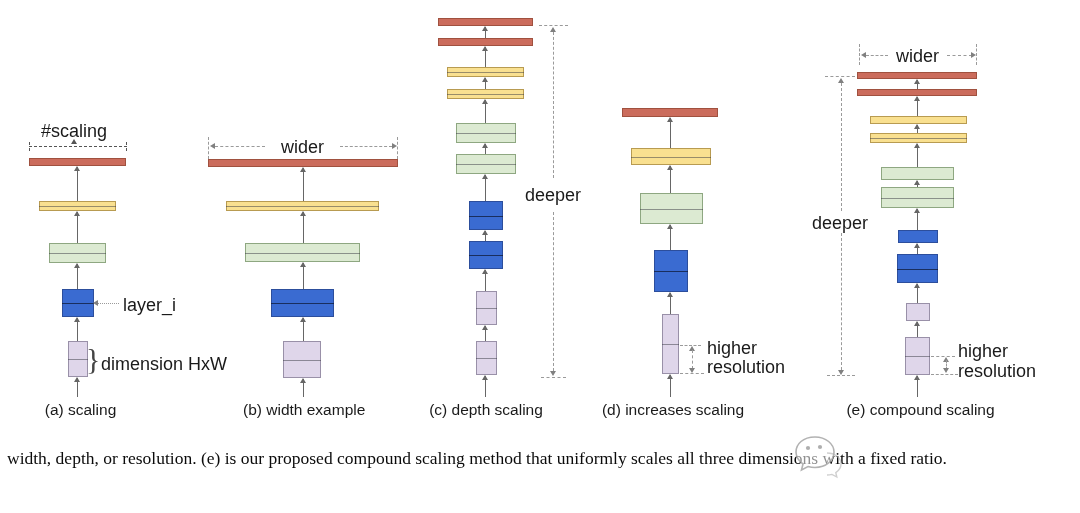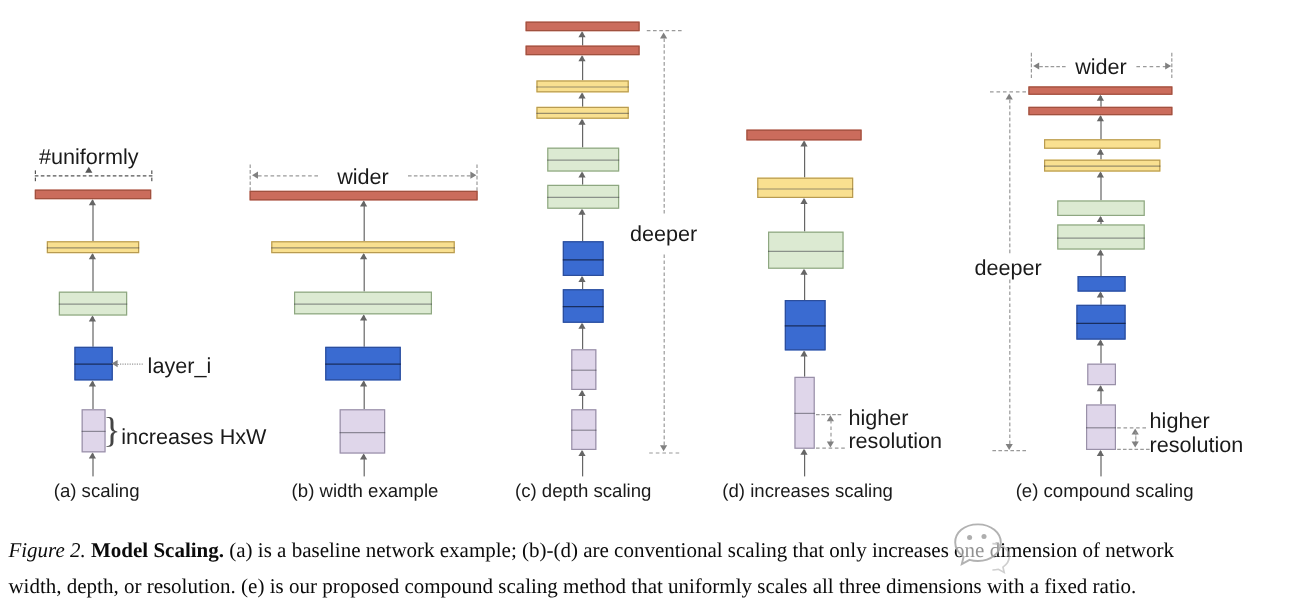--- a/index.html
+++ b/index.html
@@ -51,21 +51,21 @@
     color:rgba(255,255,255,0.55); -webkit-text-stroke:1.1px rgba(165,165,165,0.85);
     text-shadow:0 0 1px rgba(170,170,170,0.7); white-space:nowrap;
   }
 </style>
 </head>
 <body>
 
 <div id="canvas">
 
   <div>
-    <div class="lbl ctr" style="left:18px;top:121px;width:112px;">#uniformly</div>
+    <div class="lbl ctr" style="left:18px;top:121px;width:112px;">#scaling</div>
     <div class="dash-h dark" style="left:29px;top:146px;width:98px;"></div>
     <div class="dash-v dark" style="left:29px;top:142px;height:9px;"></div>
     <div class="dash-v dark" style="left:126px;top:142px;height:9px;"></div>
     <div class="tri up darkup" style="left:71px;top:139px;"></div>
 
     <div class="box red" style="left:29px;top:158px;width:97px;height:8px;"></div>
     <div class="arrow" style="left:77px;top:167px;height:34px;"></div>
     <div class="box yellow seg" style="left:39px;top:201px;width:77px;height:10px;"></div>
     <div class="arrow" style="left:77px;top:212px;height:31px;"></div>
     <div class="box green seg" style="left:49px;top:243px;width:57px;height:20px;"></div>
@@ -73,21 +73,21 @@
     <div class="box blue seg" style="left:62px;top:289px;width:32px;height:28px;"></div>
     <div class="arrow" style="left:77px;top:318px;height:23px;"></div>
     <div class="box purple seg" style="left:68px;top:341px;width:20px;height:36px;"></div>
     <div class="arrow" style="left:77px;top:378px;height:19px;"></div>
 
     <div class="dot-h" style="left:97px;top:303px;width:22px;"></div>
     <div class="tri left" style="left:93px;top:300px;"></div>
     <div class="lbl" style="left:123px;top:295px;">layer_i</div>
 
     <div class="brace" style="left:86px;top:344px;">}</div>
-    <div class="lbl" style="left:101px;top:354px;">increases HxW</div>
+    <div class="lbl" style="left:101px;top:354px;">dimension HxW</div>
 
     <div class="cap" style="left:28px;width:105px;">(a) scaling</div>
   </div>
 
   <div>
     <div class="dash-v" style="left:208px;top:137px;height:22px;"></div>
     <div class="dash-v" style="left:397px;top:137px;height:22px;"></div>
     <div class="tri left" style="left:210px;top:143px;"></div>
     <div class="dash-h" style="left:215px;top:146px;width:50px;"></div>
     <div class="lbl ctr" style="left:255px;top:137px;width:95px;">wider</div>
@@ -207,21 +207,20 @@
     <div class="tri up" style="left:943px;top:357px;"></div>
     <div class="dash-v" style="left:946px;top:360px;height:10px;"></div>
     <div class="tri down" style="left:943px;top:368px;"></div>
     <div class="lbl" style="left:958px;top:341px;">higher</div>
     <div class="lbl" style="left:958px;top:361px;">resolution</div>
 
     <div class="cap" style="left:843px;width:155px;">(e) compound scaling</div>
   </div>
 
   <div class="fig-caption">
-    <div class="fig-line"><span class="it">Figure 2.</span>&nbsp;<span class="bd">Model Scaling.</span>&nbsp;<span>(a) is a baseline network example; (b)-(d) are conventional scaling that only increases one dimension of network</span></div>
     <div class="fig-line">width, depth, or resolution. (e) is our proposed compound scaling method that uniformly scales all three dimensions with a fixed ratio.</div>
   </div>
 
   <div class="watermark">
     <svg width="52" height="46" viewBox="0 0 52 46">
       <path d="M22 4 C10 4 3 11 3 19 c0 5 3 9 7 12 l-1.5 6 6.5-3.5 c2 0.6 4.5 1 7 1 11 0 19-7 19-15.5 C41 11 33 4 22 4 Z" fill="rgba(255,255,255,0.55)" stroke="rgba(165,165,165,0.85)" stroke-width="1.6"></path>
       <circle cx="15" cy="15" r="2.1" fill="rgba(165,165,165,0.9)"></circle>
       <circle cx="27" cy="14" r="2.1" fill="rgba(165,165,165,0.9)"></circle>
       <path d="M34 20 c8 0 14 5 14 11 c0 3.6-2.2 6.6-5.2 8.6 l1 4.4 -4.8-2.6 c-1.6 0.4-3.2 0.6-5 0.6" fill="none" stroke="rgba(175,175,175,0.6)" stroke-width="1.4"></path>
     </svg>

